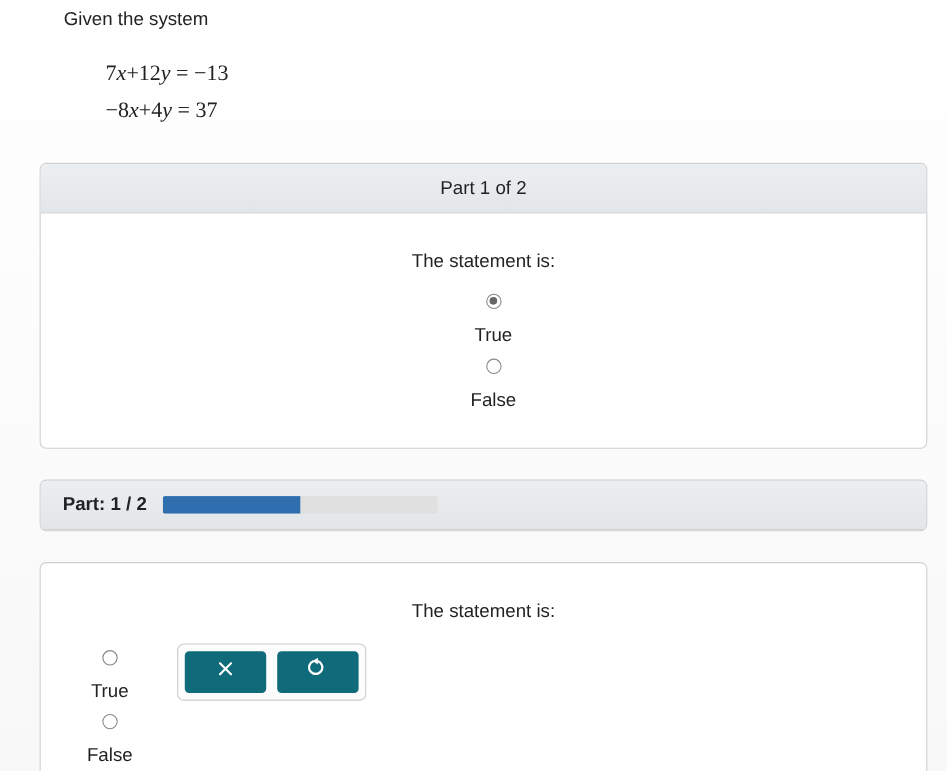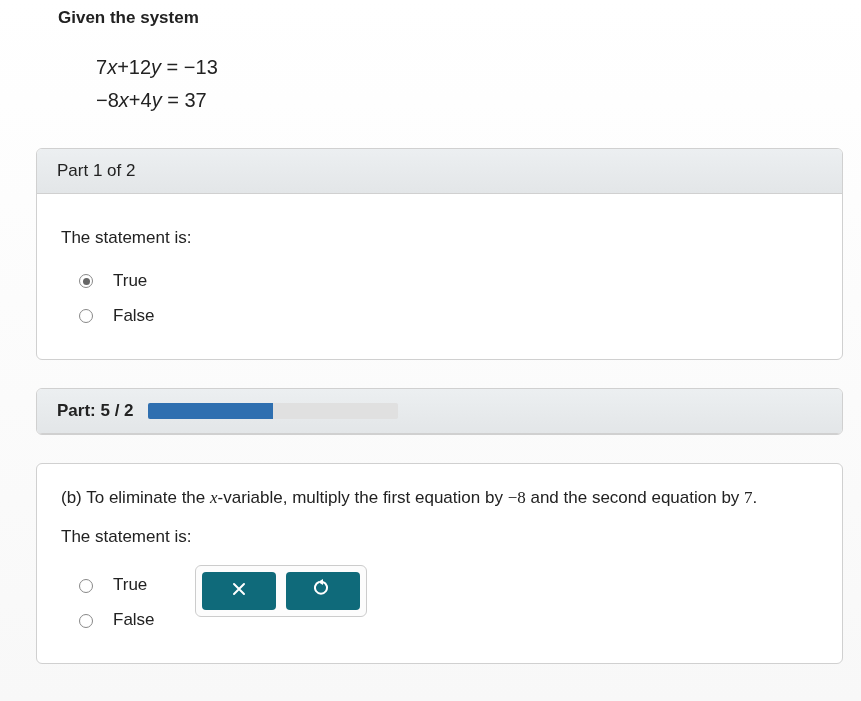--- a/index.html
+++ b/index.html
@@ -10,42 +10,43 @@
     height: 701px;
     overflow: hidden;
     color: #222;
     font-size: 17px;
   }
   .page {
     padding: 8px 0 0 18px;
     background: linear-gradient(to bottom, #fff 0%, #f8f8f8 100%);
     height: 100%;
   }
-  .intro { padding: 0 0 8px 40px; font-weight: bold; }
+  .intro { padding: 0 0 8px 40px; }
   .equations { padding: 10px 0 18px 78px; }
-  .eq { font-family: Liberation Sans, sans-serif; font-size: 20px; margin: 10px 0; font-style: italic; }
+  .eq { font-family: Liberation Serif, serif; font-size: 20px; margin: 10px 0; font-style: italic; }
   .eq .n { font-style: normal; }
   .card {
     border: 1px solid #d0d0d0;
     border-radius: 6px;
     margin: 8px 18px 28px 18px;
     background: #fff;
     overflow: hidden;
+    text-align: center;
   }
   .card-head {
     background: linear-gradient(to bottom, #eceff1, #e3e6e8);
     padding: 12px 20px;
     font-size: 17px;
     border-bottom: 1px solid #d0d0d0;
   }
   .card-head.flex { display: flex; align-items: center; gap: 14px; }
   .card-body { padding: 20px 24px 22px 24px; line-height: 1.7; }
   .stmt { margin-top: 10px; }
   .radios { margin: 14px 0 0 18px; }
-  .radio-row { display: flex; align-items: center; gap: 20px; margin: 6px 0; }
+  .radio-row { display: flex; align-items: center; gap: 10px; margin: 6px 0; flex-direction: column; }
   .radio {
     width: 14px; height: 14px; border: 1.5px solid #888; border-radius: 50%;
     display: inline-flex; align-items: center; justify-content: center;
     background: #fff;
   }
   .radio.sel::after {
     content: ""; width: 7px; height: 7px; background: #666; border-radius: 50%;
   }
   .ivar { font-family: 'Times New Roman', serif; font-style: italic; }
   .num { font-family: 'Times New Roman', serif; }
@@ -91,32 +92,29 @@
         <div class="radio-row">
           <span class="radio"></span>
           <span>False</span>
         </div>
       </div>
     </div>
   </div>
 
   <div class="card" style="padding:0;">
     <div class="card-head flex">
-      <span style="font-weight:600;">Part: 5 / 2</span>
+      <span style="font-weight:600;">Part: 1 / 2</span>
       <div class="pbar">
         <div class="pfill"></div>
       </div>
     </div>
   </div>
 
   <div class="card" style="margin-bottom:0;">
     <div class="card-body part2-body">
-      <div>
-        <span>(b)</span><span> To eliminate the </span><span class="ivar">x</span><span>-variable, multiply the first equation by </span><span class="num">−8</span><span> and the second equation by </span><span class="num">7</span><span>.</span>
-      </div>
       <div class="stmt">The statement is:</div>
 
       <div class="radios2">
         <div class="radios-col">
           <div class="radio-row">
             <span class="radio"></span>
             <span>True</span>
           </div>
           <div class="radio-row">
             <span class="radio"></span>

